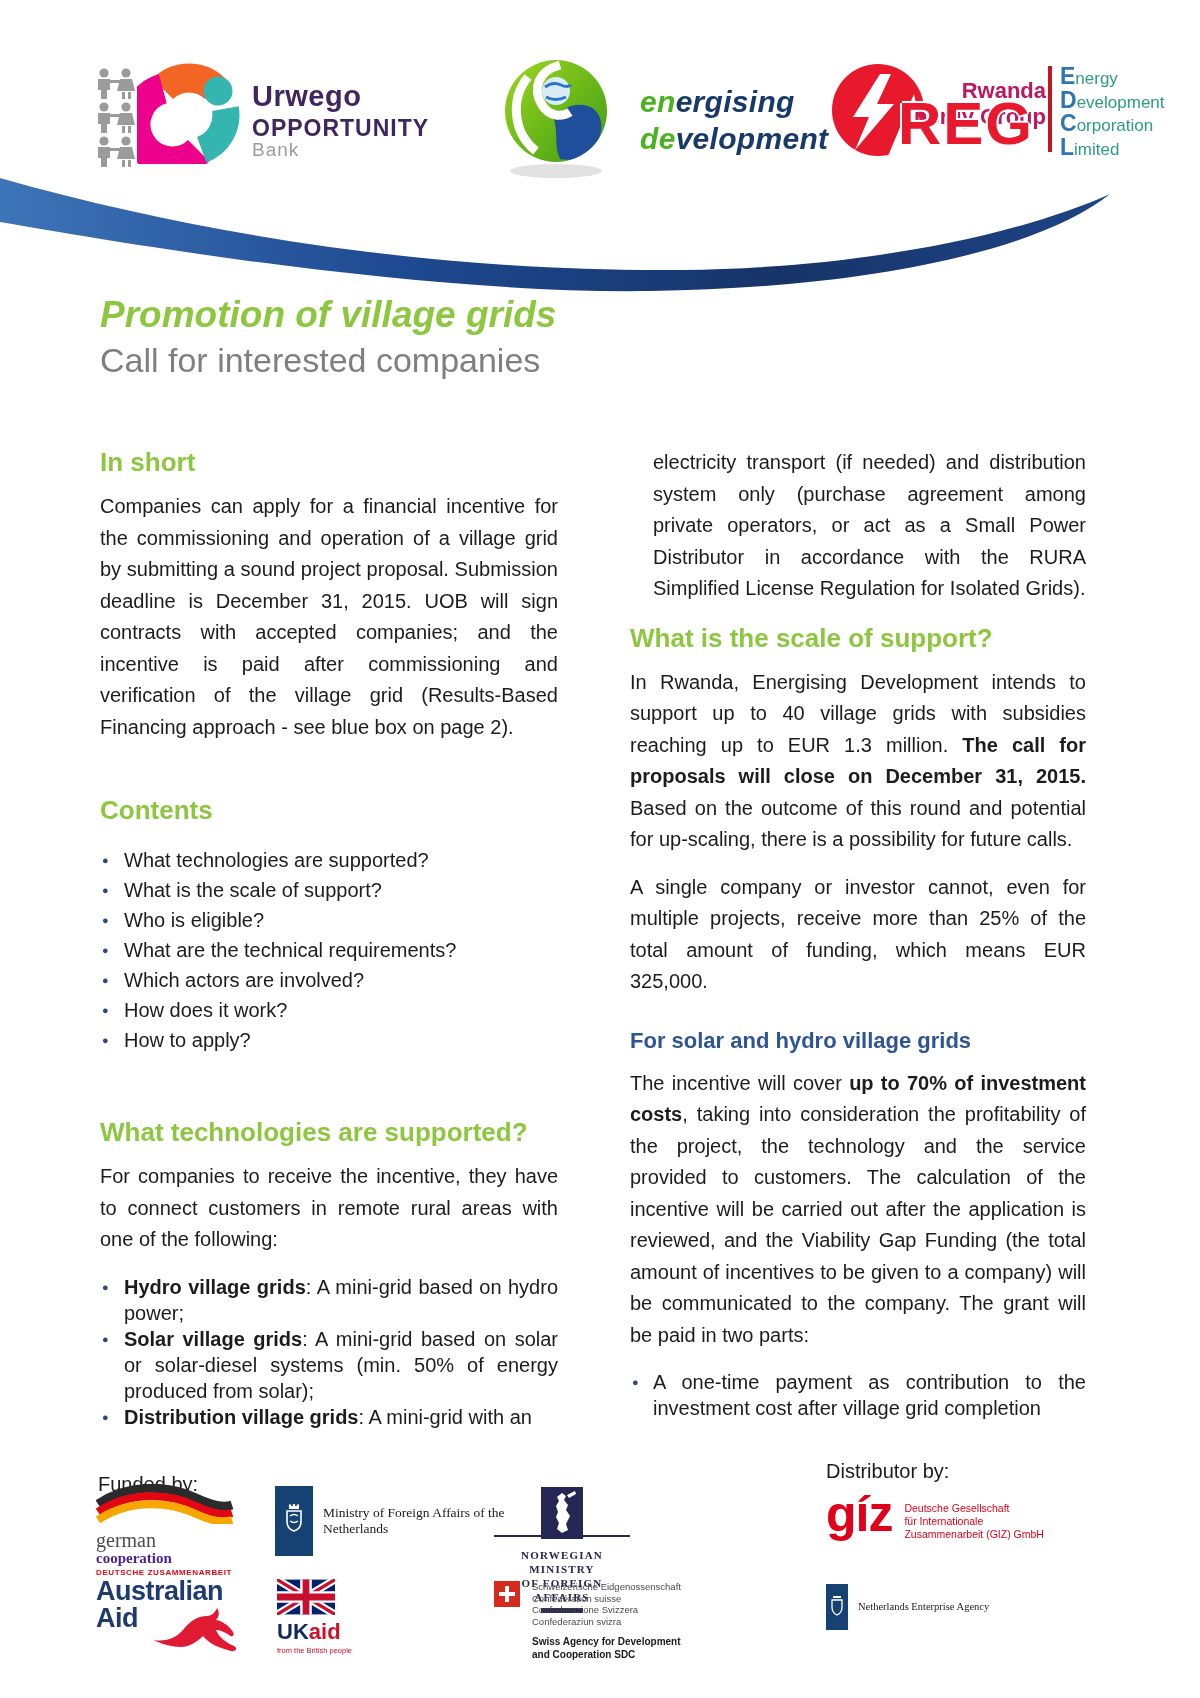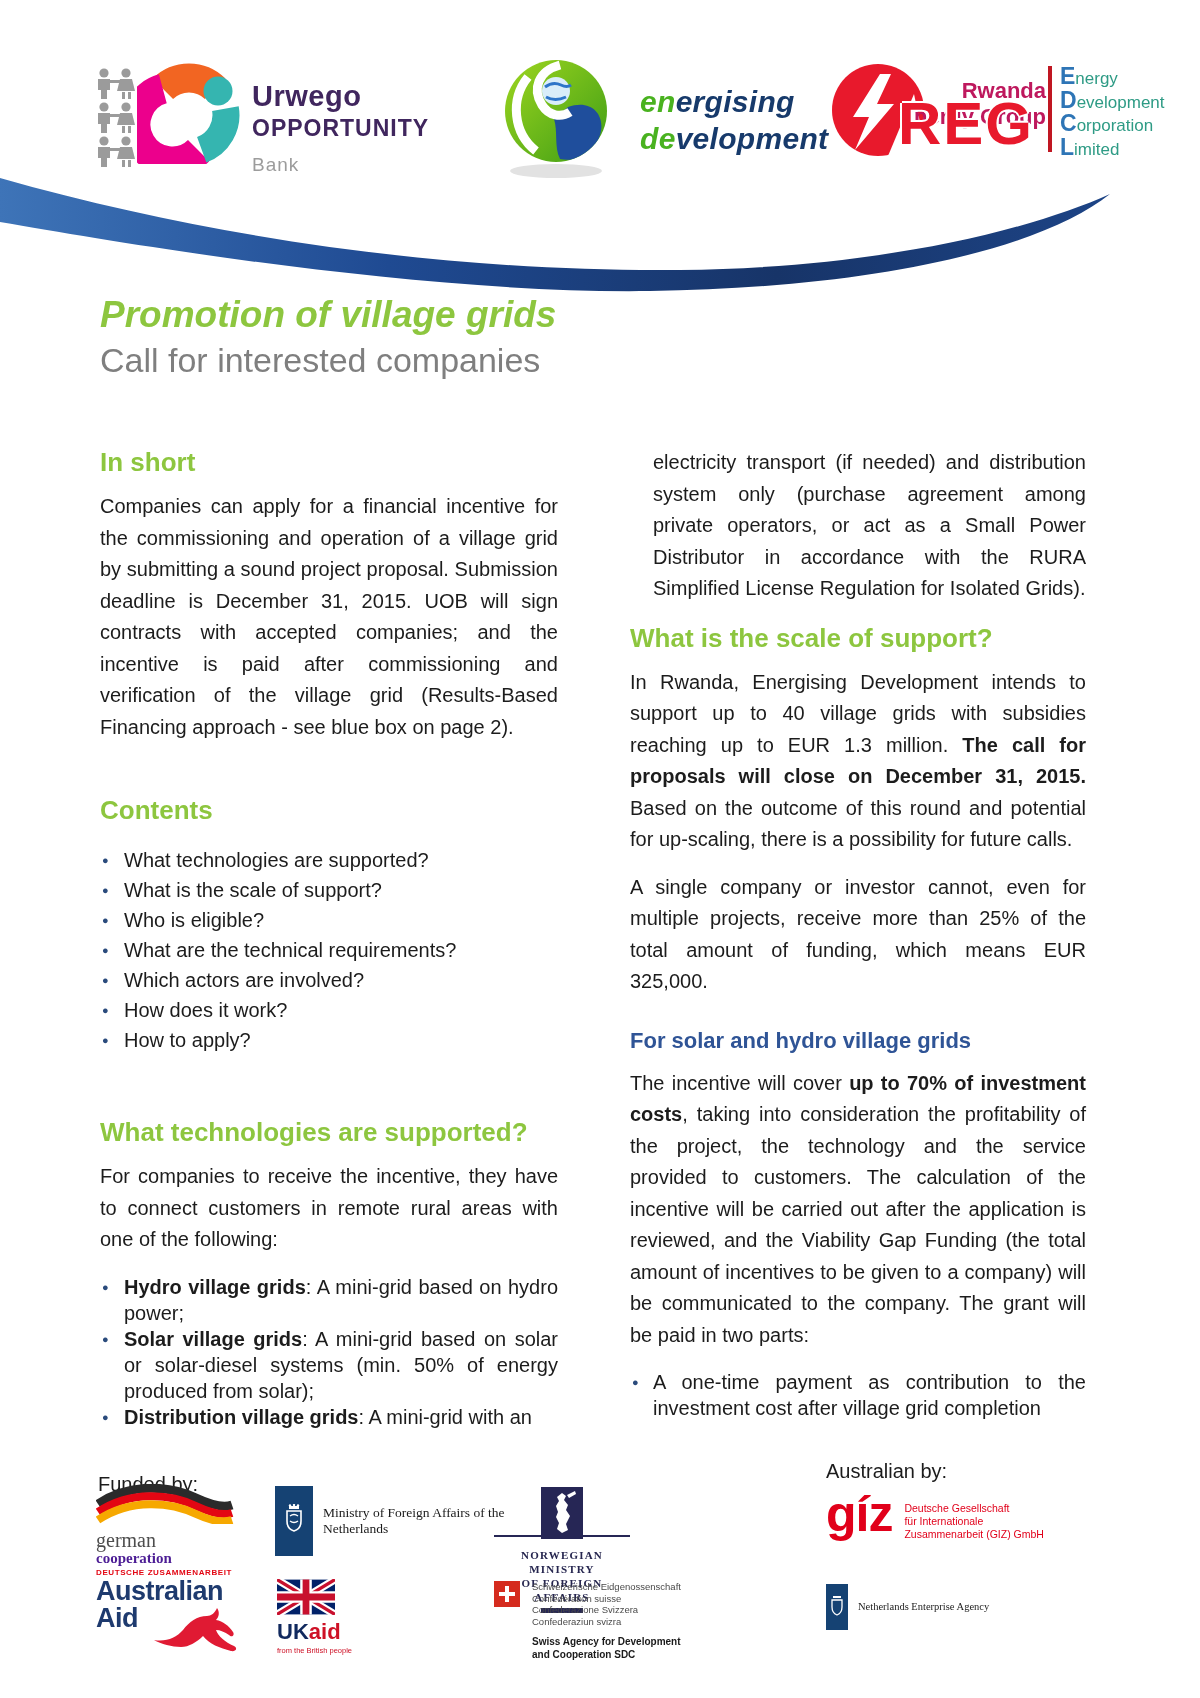--- a/index.html
+++ b/index.html
@@ -4,21 +4,21 @@
 <style>
   html,body{margin:0;padding:0;background:#ffffff;}
   .page{position:relative;width:1200px;height:1698px;margin:0 auto;background:#fff;overflow:hidden;
         font-family:"Liberation Sans",sans-serif;color:#1c1c1c;border-radius:17px;}
   .abs{position:absolute;}
 
   
   .urwego-text{line-height:1;}
   .urwego-name{font-size:29px;font-weight:700;color:#40265e;letter-spacing:.5px;}
   .urwego-opp{font-size:23px;font-weight:700;color:#40265e;letter-spacing:1px;margin-top:6px;}
-  .urwego-bank{font-size:19px;color:#9c9c9c;margin-top:15px;letter-spacing:1px;}
+  .urwego-bank{font-size:19px;color:#9c9c9c;margin-top:0;letter-spacing:1px;}
 
   .endev-text{font-style:italic;font-weight:700;font-size:30px;line-height:37px;letter-spacing:.3px;}
   .endev-green{color:#49b21f;}
   .endev-blue{color:#173a6b;}
 
   .reg-group{font-size:22px;font-weight:700;color:#be185d;text-align:right;width:148px;}
   .reg-big{font-size:60px;font-weight:800;color:#e8192c;letter-spacing:2px;line-height:56px;
            text-shadow:-2px 0 0 #fff,2px 0 0 #fff,0 -2px 0 #fff,0 2px 0 #fff;}
   .reg-divider{width:4px;height:86px;background:#c01722;}
   .edcl-line{line-height:21.5px;white-space:nowrap;}
@@ -223,21 +223,21 @@
     <p class="body-p" style="margin-top:16px;">A single company or investor cannot, even for multiple projects, receive more than 25% of the total amount of funding, which means EUR 325,000.</p>
 
     <h3 class="sub" style="margin-top:30px;">For solar and hydro village grids</h3>
     <p class="body-p" style="margin-top:14px;"><span>The incentive will cover </span><strong>up to 70% of investment costs</strong><span>, taking into consideration the profitability of the project, the technology and the service provided to customers. The calculation of the incentive will be carried out after the application is reviewed, and the Viability Gap Funding (the total amount of incentives to be given to a company) will be communicated to the company. The grant will be paid in two parts:</span></p>
     <ul class="blist tech-list" style="margin-top:18px;">
       <li style="padding-left:23px;">A one-time payment as contribution to the investment cost after village grid completion</li>
     </ul>
   </div>
 
   <div class="abs funder-label" style="left:98px;top:1473px;">Funded by:</div>
-  <div class="abs funder-label" style="left:826px;top:1460px;">Australian by:</div>
+  <div class="abs funder-label" style="left:826px;top:1460px;">Distributor by:</div>
 
   <div class="abs" style="left:96px;top:1484px;width:150px;">
     <svg width="140" height="40" viewBox="0 0 140 40">
       <path d="M2,20 C35,-2 75,2 100,14 C115,21 127,24 136,21" stroke="#2b2b2b" stroke-width="9" fill="none"></path>
       <path d="M2,28 C35,6 75,10 100,22 C115,29 127,32 136,29" stroke="#e30613" stroke-width="8" fill="none"></path>
       <path d="M2,36 C35,14 75,18 100,30 C115,37 127,39 136,36" stroke="#f6a800" stroke-width="8" fill="none"></path>
     </svg>
     <div class="german-name">german</div>
     <div class="german-coop">cooperation</div>
     <div class="german-red">DEUTSCHE ZUSAMMENARBEIT</div>

